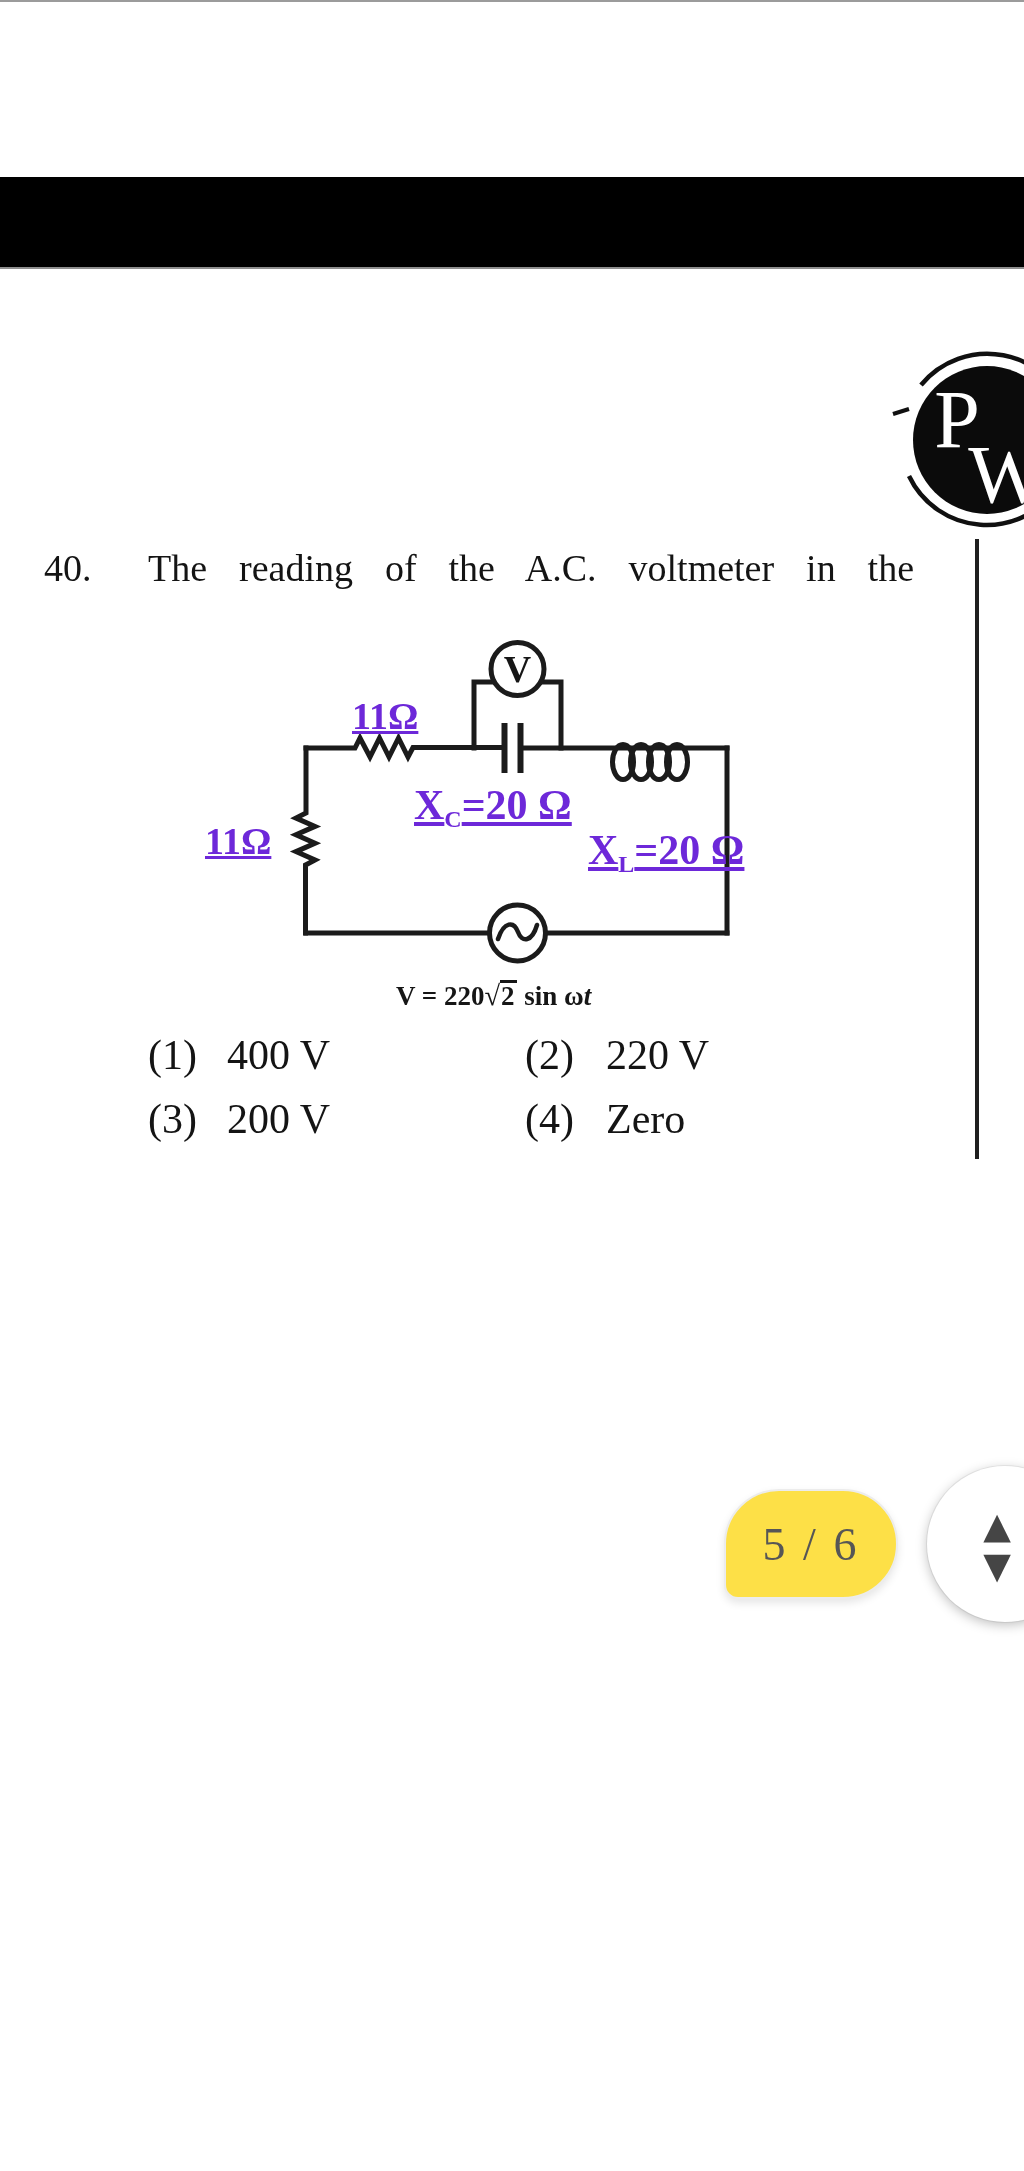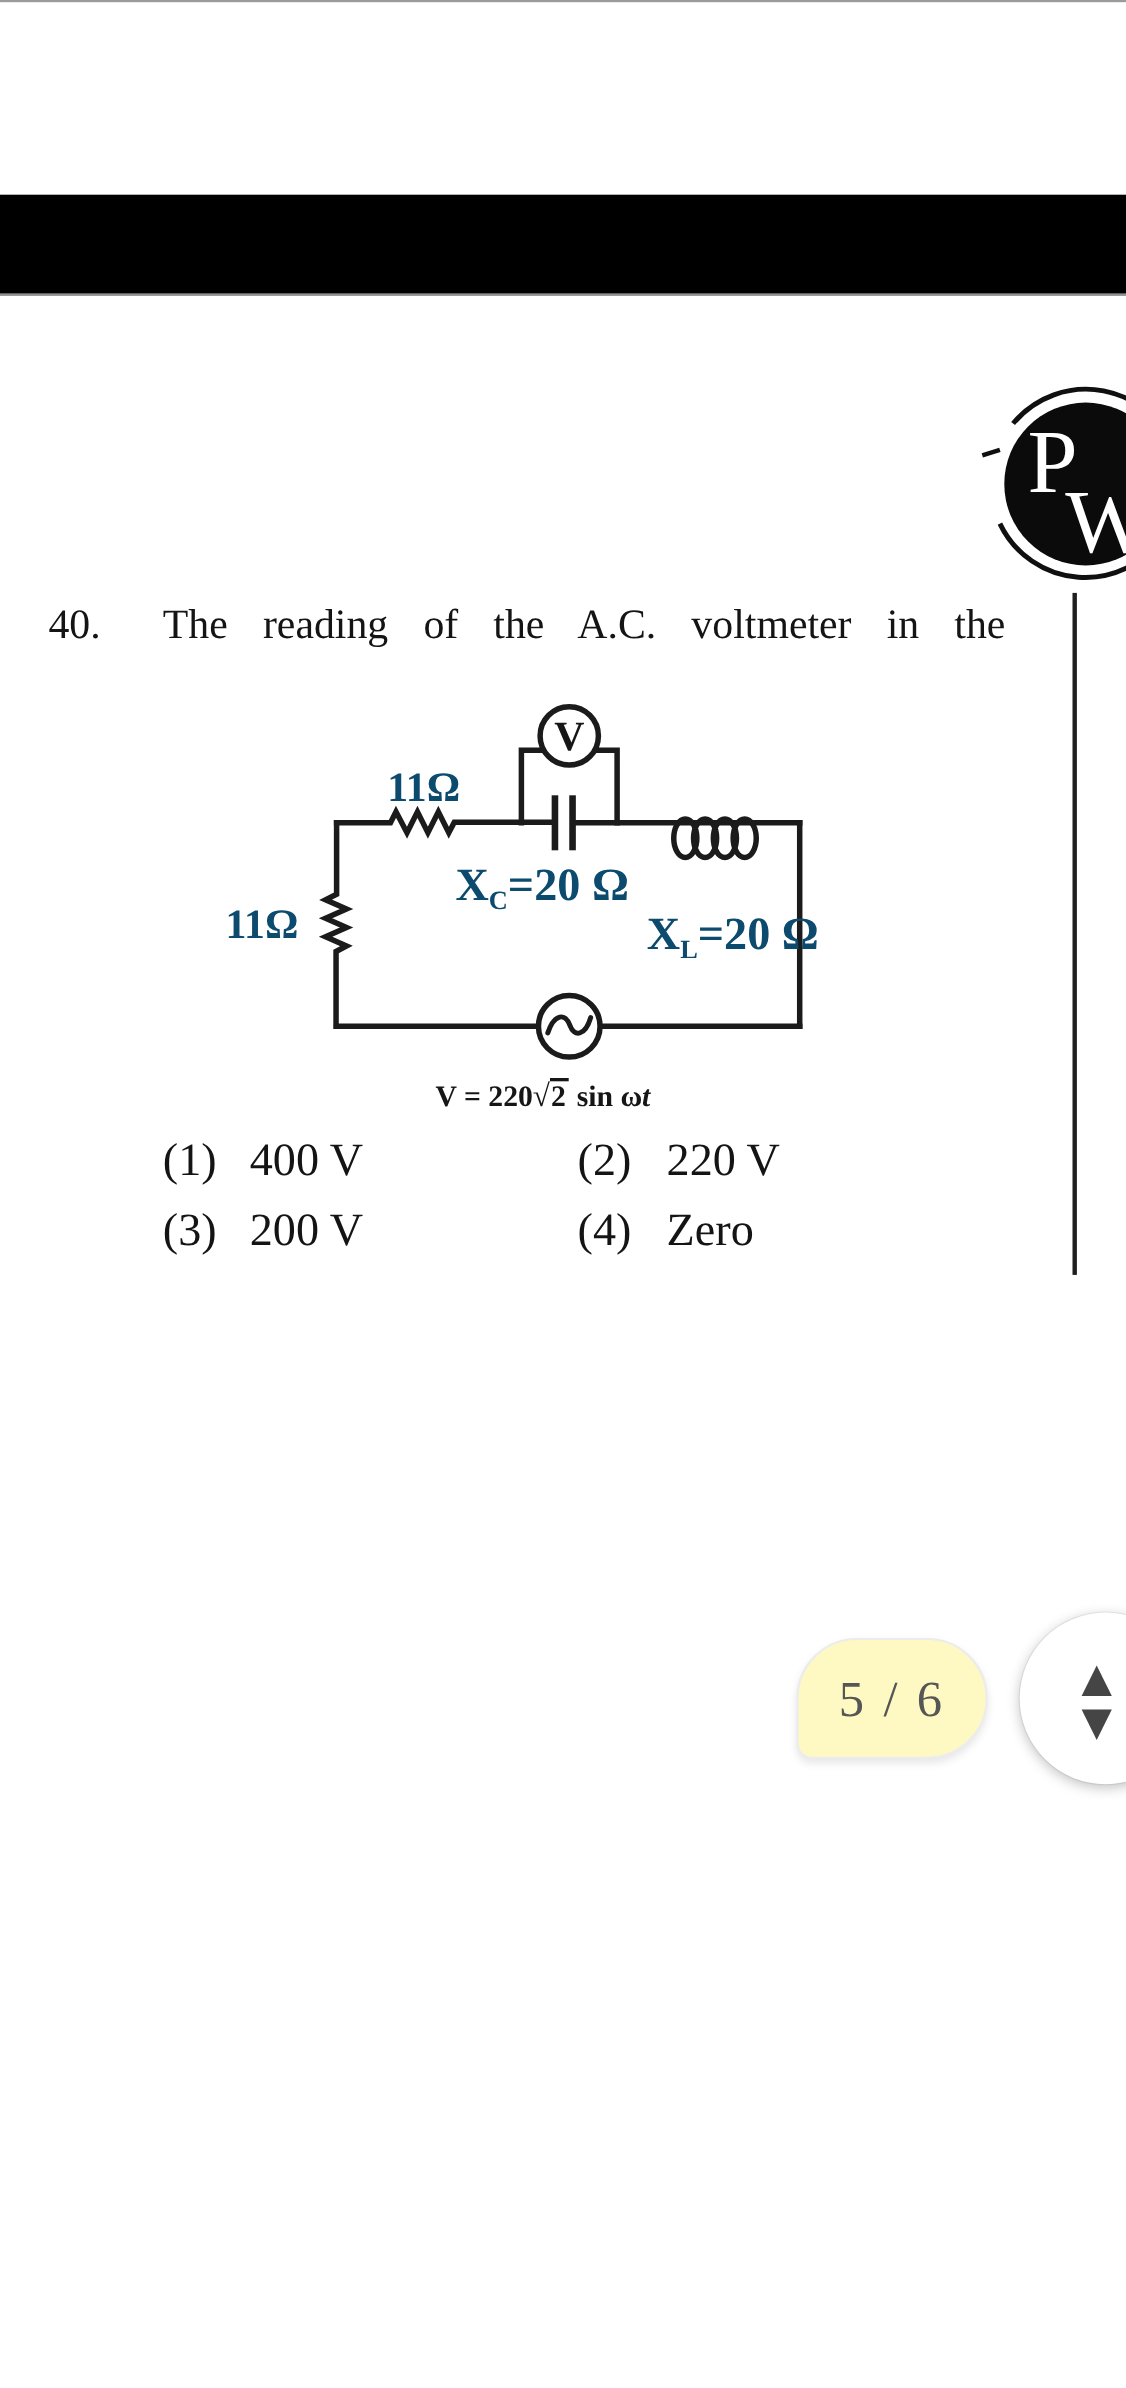--- a/index.html
+++ b/index.html
@@ -24,21 +24,22 @@
   .qline{
     position:absolute;left:148px;width:766px;
     font-size:38px;line-height:50px;
     text-align:justify;text-align-last:justify;
   }
   .qline1{top:543px;font-family:Liberation Serif, serif;}
   .qline2{top:595px;}
   .circuit-svg{position:absolute;left:190px;top:635px;}
   .clabel{
     position:absolute;font-weight:600;line-height:1;white-space:nowrap;
-    color:#0c4a6e;
+    color:#6d28d9;
+    text-decoration:underline;
   }
   .lbl-rtop{left:352px;top:697px;font-size:38px;}
   .lbl-xc{left:414px;top:784px;font-size:42px;}
   .lbl-xl{left:588px;top:829px;font-size:42px;}
   .lbl-rleft{left:205px;top:822px;font-size:38px;}
   .clabel sub{font-size:24px;line-height:0;vertical-align:-8px;}
   .equation{
     position:absolute;left:396px;top:980px;
     font-size:27px;line-height:1;font-weight:bold;white-space:nowrap;
     color:#161616;
@@ -48,21 +49,21 @@
   .equation .var{font-style:italic;}
   .opt{
     position:absolute;font-size:42px;line-height:1;white-space:nowrap;
   }
   .o1l{left:148px;top:1034px;} .o1v{left:227px;top:1034px;}
   .o2l{left:525px;top:1034px;} .o2v{left:606px;top:1034px;}
   .o3l{left:148px;top:1098px;} .o3v{left:227px;top:1098px;}
   .o4l{left:525px;top:1098px;} .o4v{left:606px;top:1098px;}
   .pager{
     position:absolute;left:724px;top:1489px;width:174px;height:110px;
-    background:#fef9c3;border:2px solid #ececec;box-sizing:border-box;
+    background:#fde047;border:2px solid #ececec;box-sizing:border-box;
     border-radius:55px 55px 55px 14px;
     box-shadow:0 4px 8px rgba(0,0,0,0.10);
     display:flex;align-items:center;justify-content:center;
   }
   .pager-text{
     font-size:46px;color:#565656;letter-spacing:3px;white-space:nowrap;
   }
   .scroller{
     position:absolute;left:927px;top:1466px;width:156px;height:156px;
     background:#ffffff;border-radius:50%;

